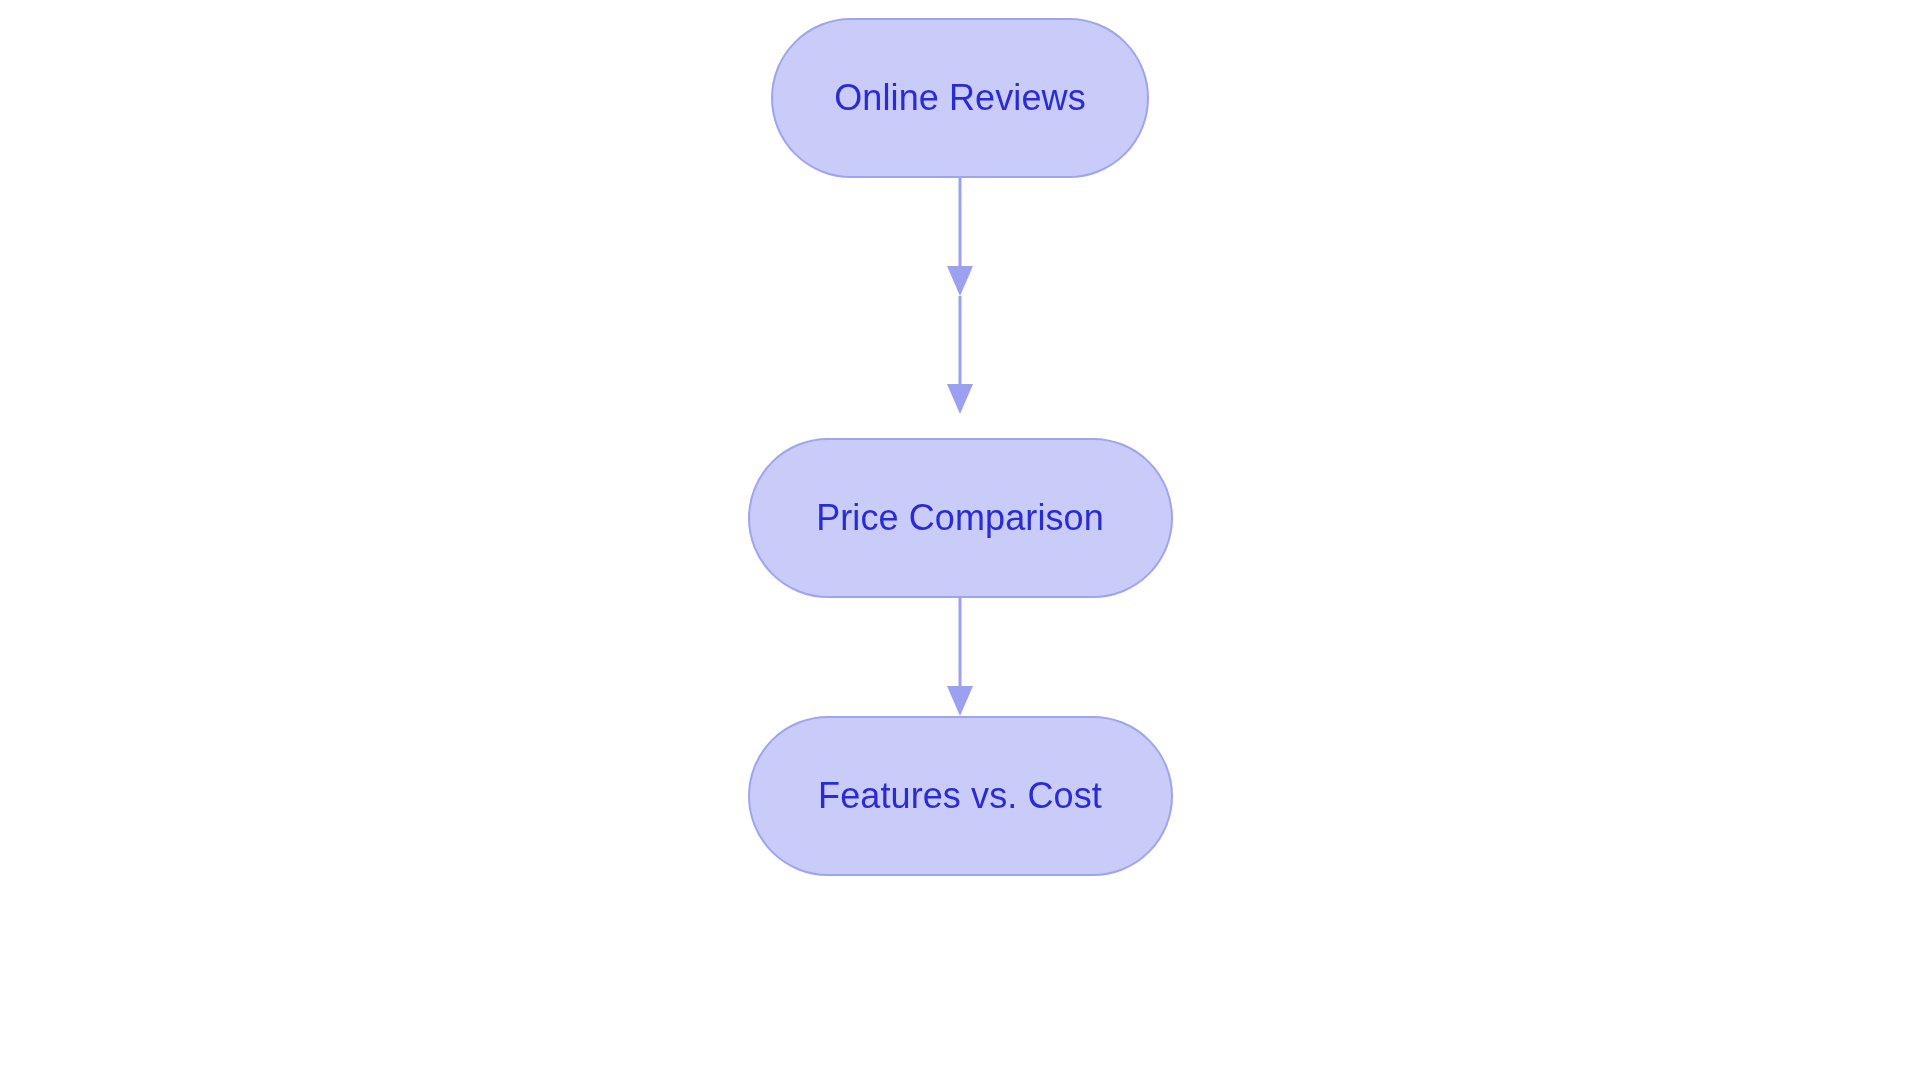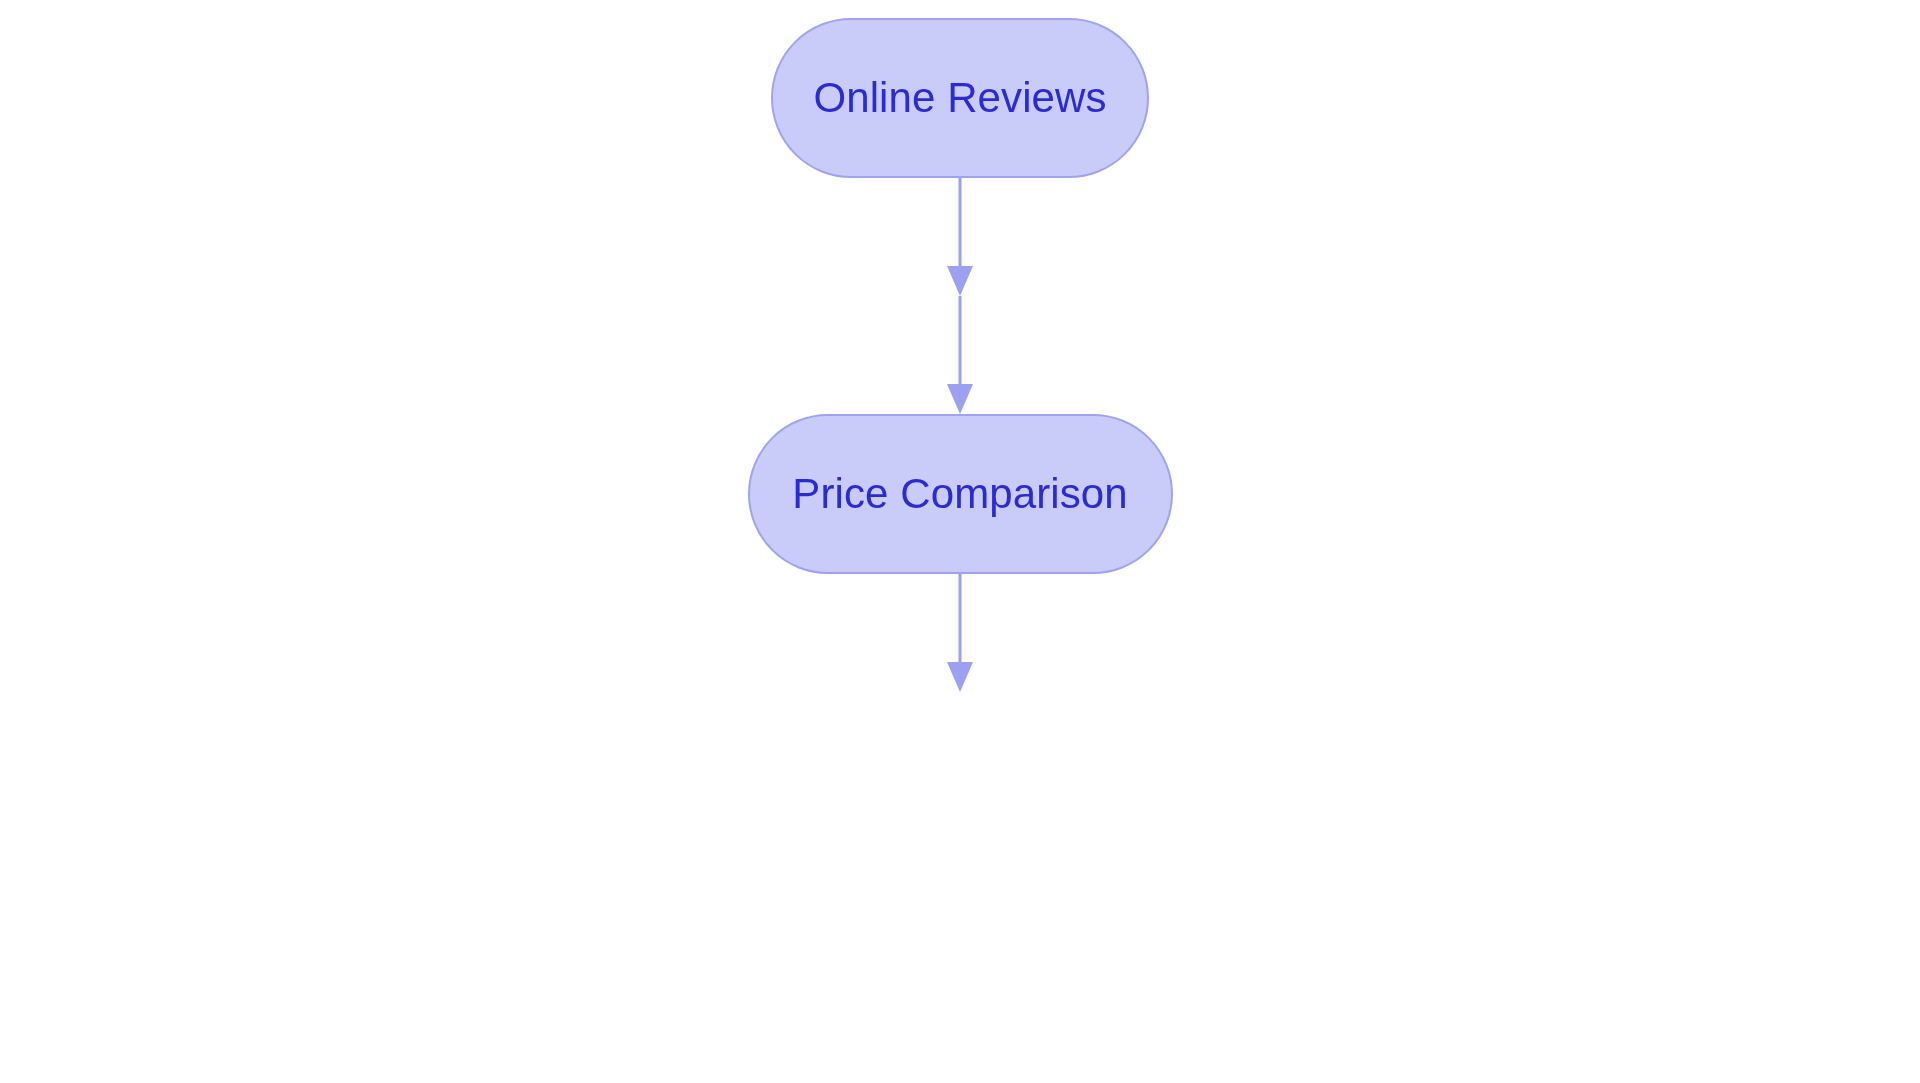--- a/index.html
+++ b/index.html
@@ -37,32 +37,32 @@
   .node {
     box-sizing: border-box;
     height: 160px;
     border: 2.5px solid #9fa4f0;
     background: #c9cbf8;
     border-radius: 80px;
     display: flex;
     align-items: center;
     justify-content: center;
     color: #2b2bd4;
-    font-size: 42px;
+    font-size: 36px;
     font-weight: 400;
     letter-spacing: 0.1px;
     line-height: 1;
     white-space: nowrap;
     font-family: "Liberation Sans", sans-serif;
     text-align: right;
   }
 
   .node-0 { width: 378px; }
   .node-1 { width: 420px; }
-  .node-2 { width: 425px; }
+  .node-2 { width: 425px; margin-top: 24px; }
   .node-3 { width: 425px; }
 
   .node-label {
     display: block;
     pointer-events: none;
   }
 
   .connector {
     width: 40px;
     height: 118px;
@@ -119,15 +119,18 @@
 
     <div class="node node-2">
       <span class="node-label">Price Comparison</span>
     </div>
 
     <div class="connector">
       <span class="stem"></span>
       <span class="head"></span>
     </div>
 
+    <div class="node node-3">
+      <span class="node-label">Features vs. Cost</span>
+    </div>
 
   </div>
 </div>
 
 </body></html>

